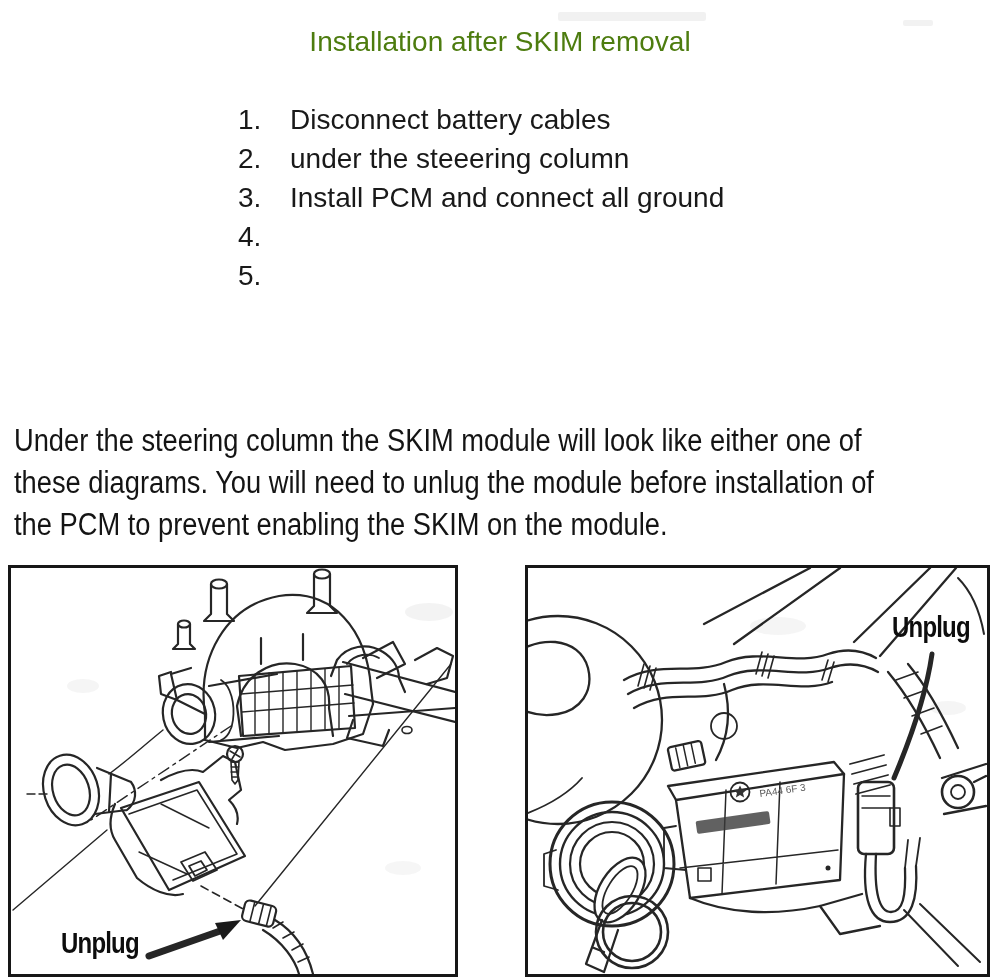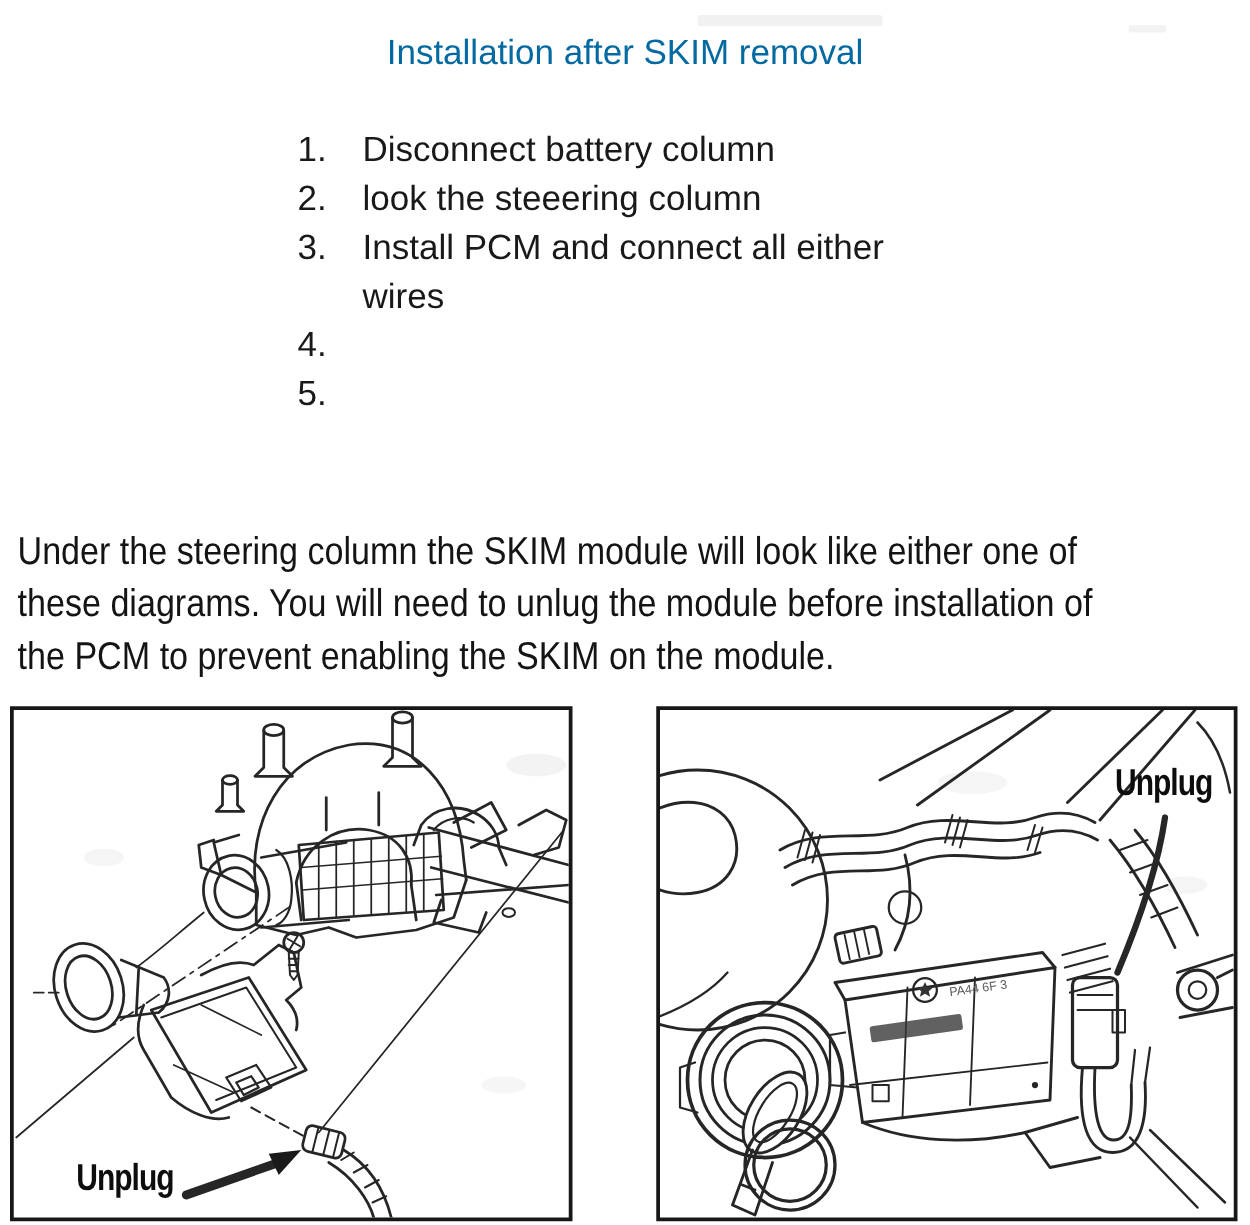--- a/index.html
+++ b/index.html
@@ -2,21 +2,21 @@
 <html><head>
 <meta charset="utf-8">
 <style>
   html,body{margin:0;padding:0;background:#ffffff;}
   .page{position:relative;width:1000px;height:980px;overflow:hidden;background:#ffffff;
         font-family:"Liberation Sans",sans-serif;color:#1b1b1b;}
   .artifact{position:absolute;background:#000;border-radius:2px;}
   .a1{left:558px;top:12px;width:148px;height:9px;opacity:.055;}
   .a2{left:903px;top:20px;width:30px;height:6px;opacity:.05;}
   .title{position:absolute;top:26px;left:0;width:100%;text-align:center;
-         font-size:28px;font-weight:400;margin:0;color:#0369a1;}
+         font-size:28px;font-weight:400;margin:0;color:#4d7c0f;}
   .steps{position:absolute;top:100px;left:238px;margin:0;padding:0;list-style:none;
          font-size:28px;color:#191919;}
   .step{display:grid;grid-template-columns:52px auto;line-height:39px;}
   .ln{display:block;}
   .para{position:absolute;top:420px;left:14px;margin:0;font-size:31px;line-height:42px;
         color:#141414;transform:scaleX(.88);transform-origin:0 0;white-space:nowrap;}
   .pline{display:block;}
   .fig{position:absolute;top:565px;box-sizing:border-box;border:3px solid #171717;background:#fff;}
   .fig-left{left:8px;width:450px;height:412px;}
   .fig-right{left:525px;width:465px;height:412px;}
@@ -33,35 +33,34 @@
 
   <div class="artifact a1"></div>
   <div class="artifact a2"></div>
 
   <h1 class="title">Installation after SKIM removal</h1>
 
   <ol class="steps">
     <li class="step">
       <span>1.</span>
       <span>
-          <span class="ln">Disconnect battery column</span>
+          <span class="ln">Disconnect battery cables</span>
           <span class="ln"></span>
         </span>
     </li>
     <li class="step">
       <span>2.</span>
       <span>
-          <span class="ln">look the steeering column</span>
+          <span class="ln">under the steeering column</span>
         </span>
     </li>
     <li class="step">
       <span>3.</span>
       <span>
-          <span class="ln">Install PCM and connect all either</span>
-          <span class="ln">wires</span>
+          <span class="ln">Install PCM and connect all ground</span>
         </span>
     </li>
     <li class="step">
       <span>4.</span>
     </li>
     <li class="step">
       <span>5.</span>
     </li>
   </ol>
 

